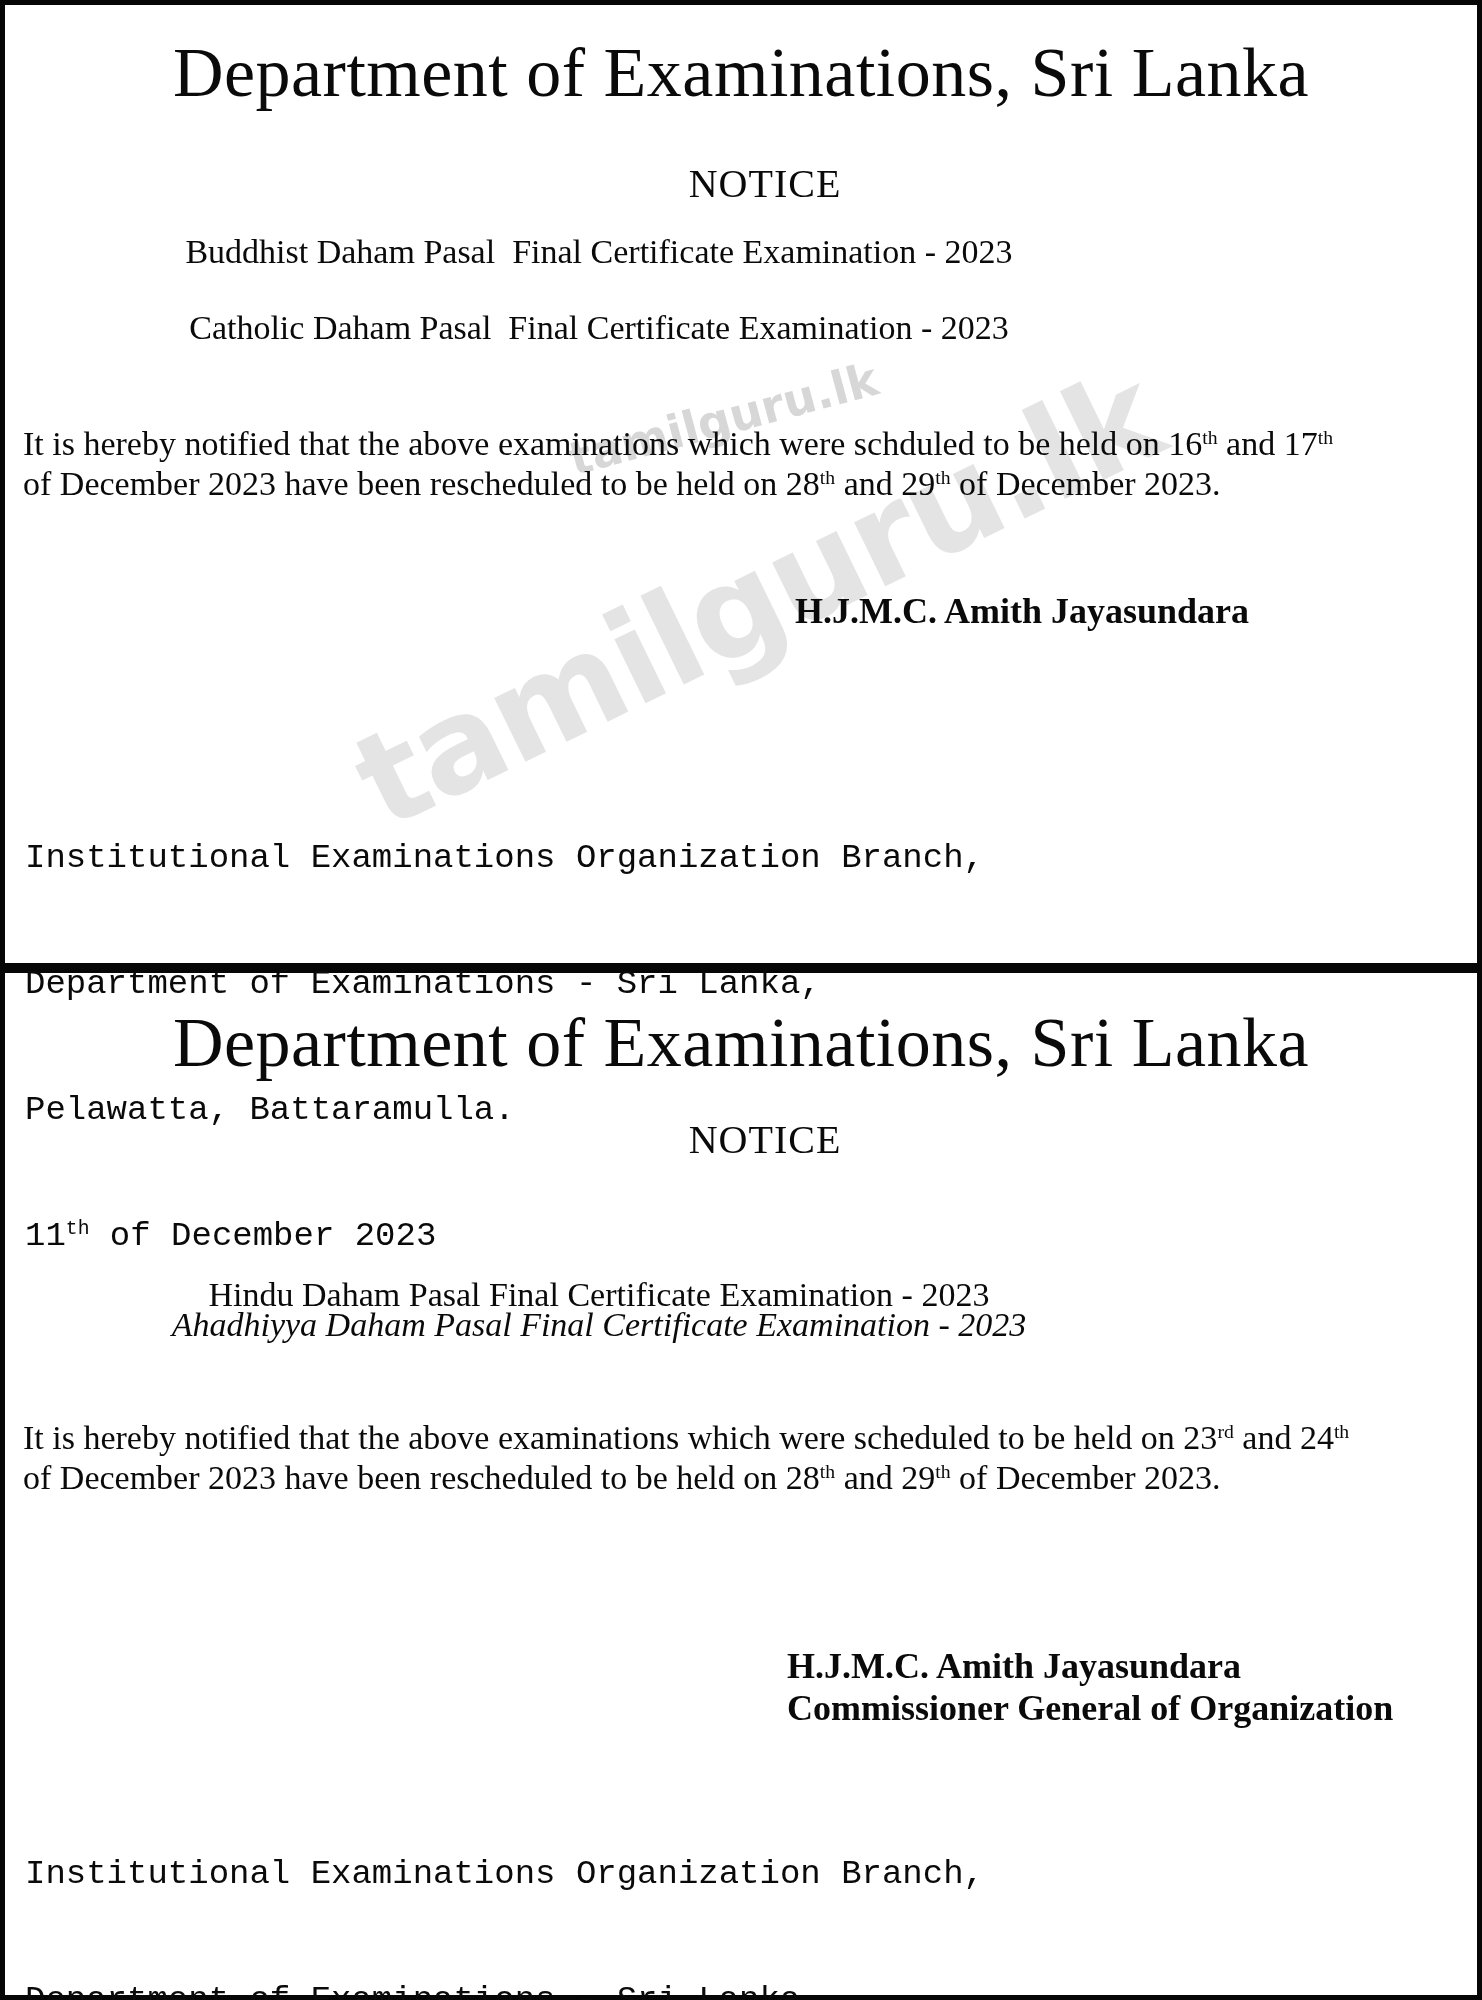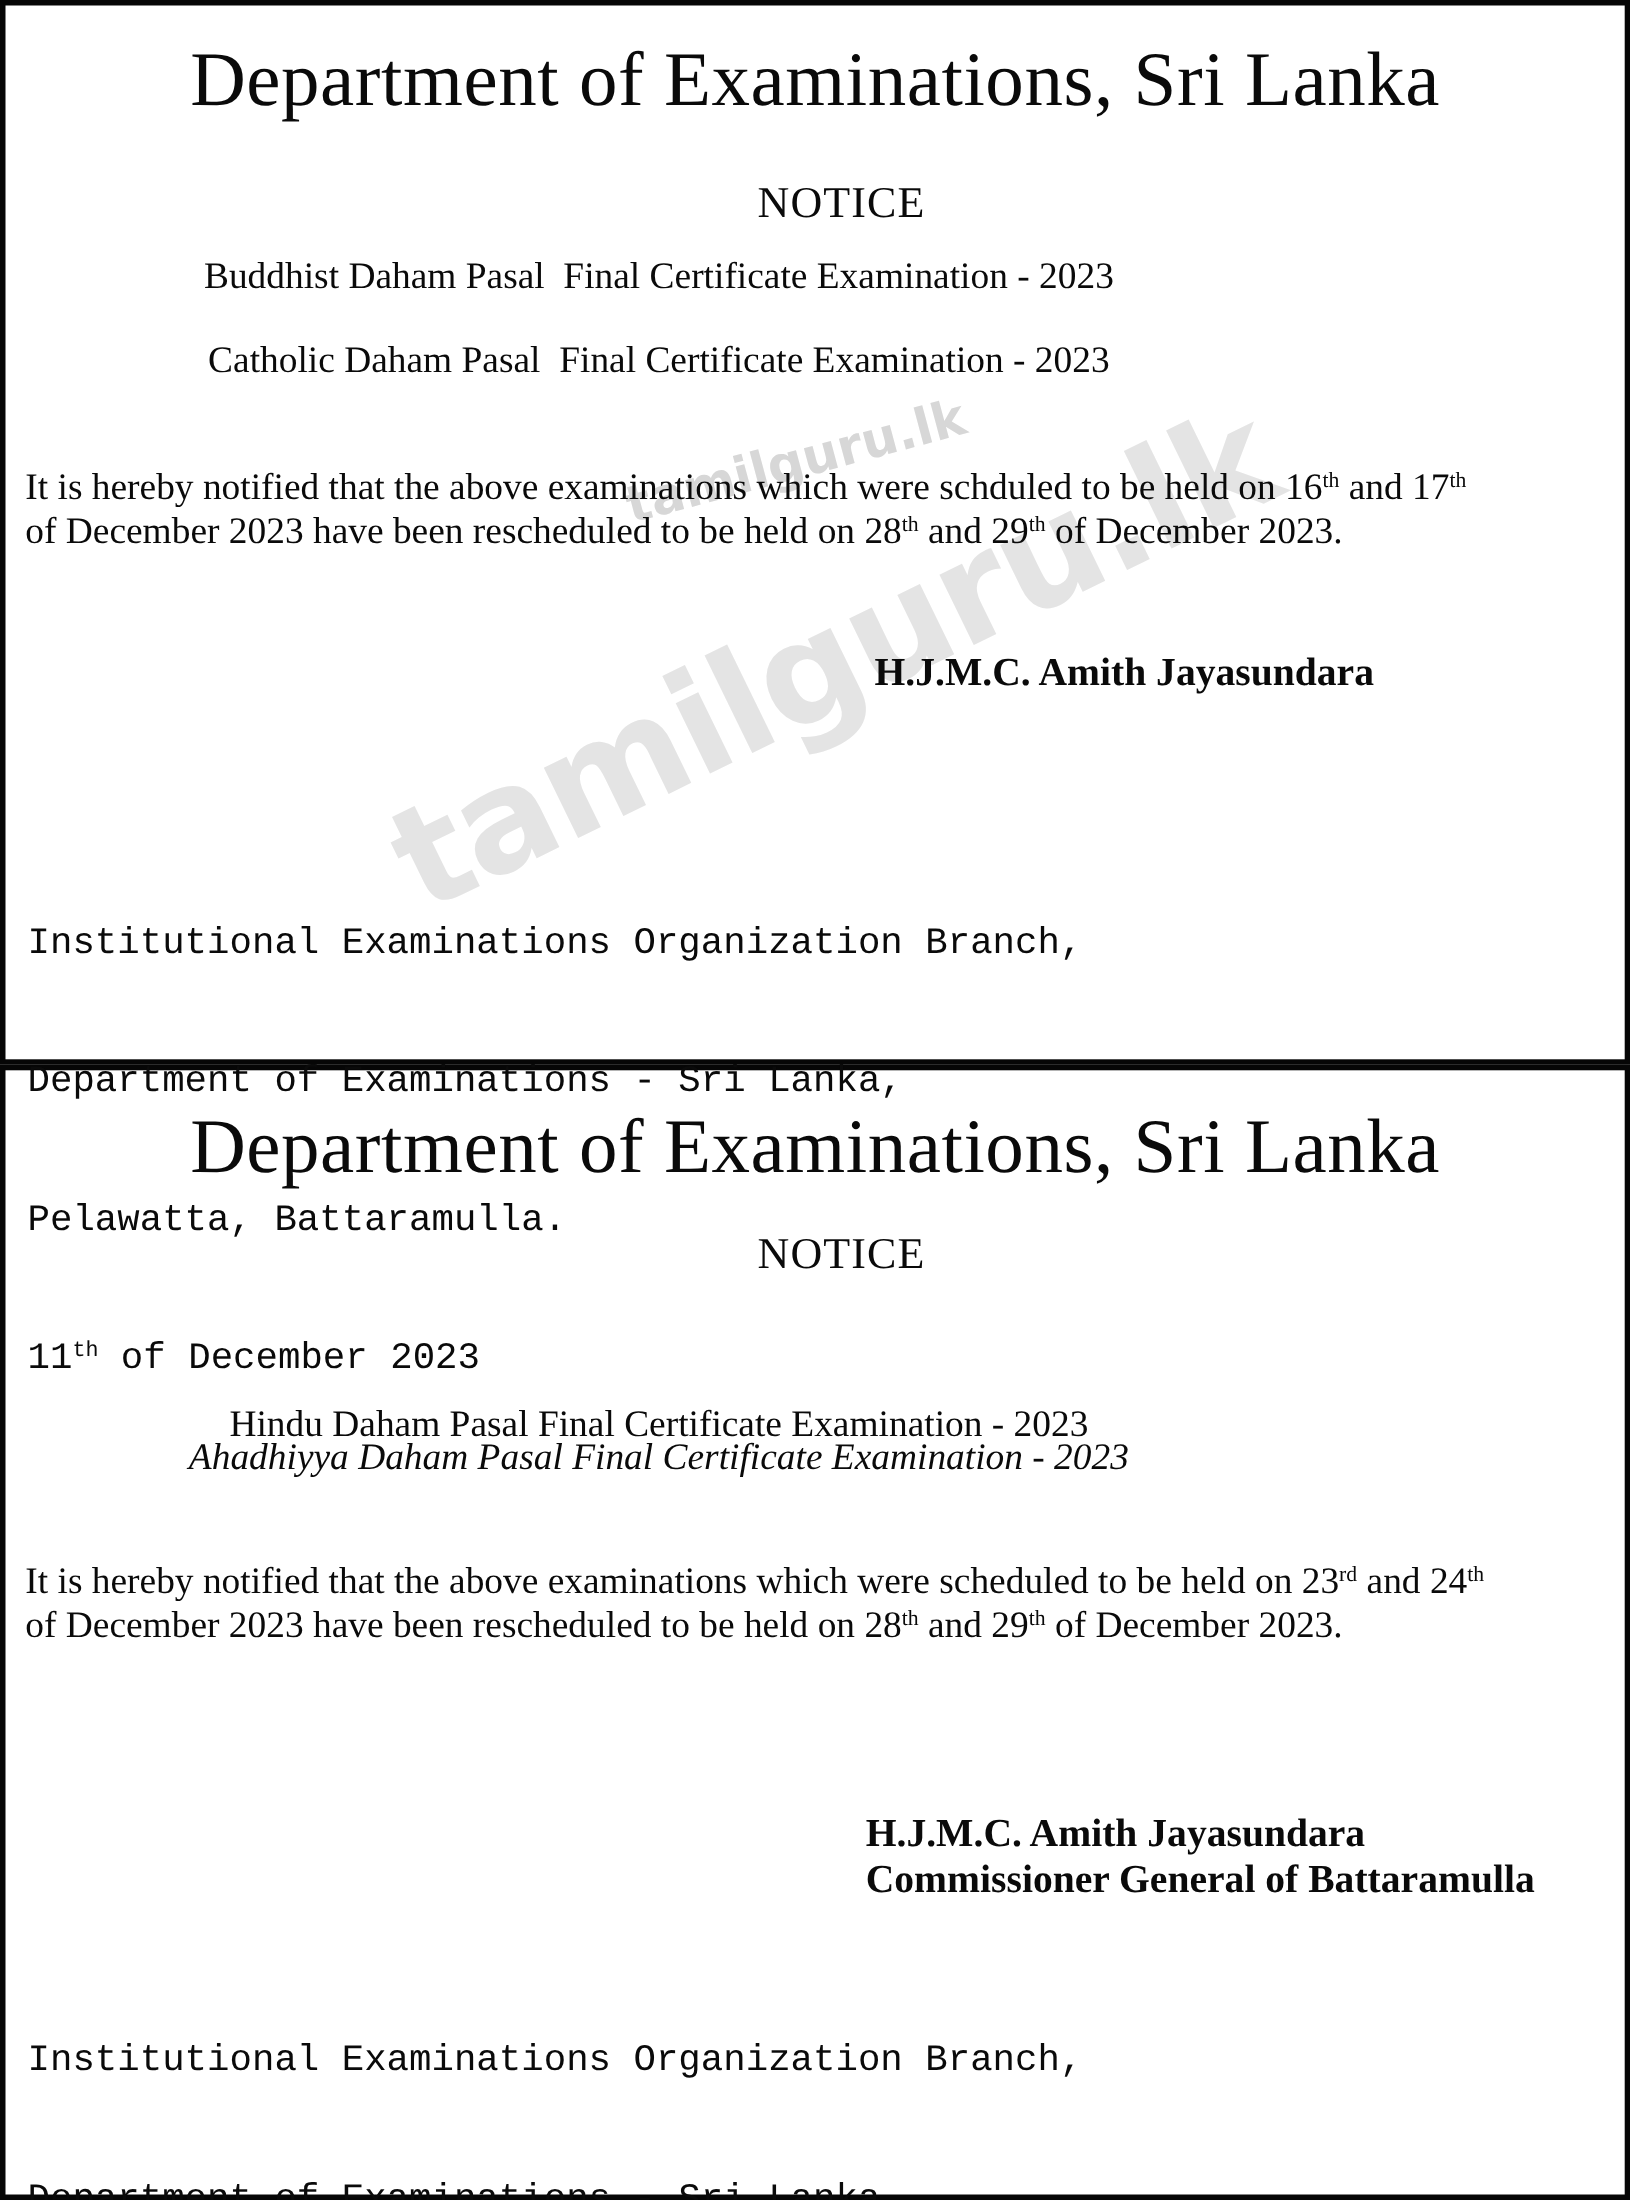--- a/index.html
+++ b/index.html
@@ -162,21 +162,21 @@
 
       <div class="exam-line" style="top:333px;font-style:italic;">Ahadhiyya Daham Pasal Final Certificate Examination - 2023</div>
 
       <div class="body-block" style="top:445px;">
         <div class="body-line"><span>It is hereby notified that the above examinations which were scheduled to be held on 23</span><sup class="sp">rd</sup><span> and 24</span><sup class="sp">th</sup></div>
         <div class="body-line"><span>of December 2023 have been rescheduled to be held on 28</span><sup class="sp">th</sup><span> and 29</span><sup class="sp">th</sup><span> of December 2023.</span></div>
       </div>
 
       <div class="signature sig-bottom" style="top:672px; left:782px;">
         <div>H.J.M.C. Amith Jayasundara</div>
-        <div>Commissioner General of Battaramulla</div>
+        <div>Commissioner General of Organization</div>
       </div>
 
       <div class="footer" style="top:796px;">
         <div>Institutional Examinations Organization Branch,</div>
         <div>Department of Examinations - Sri Lanka,</div>
         
         
       </div>
     </div>
   </div>

